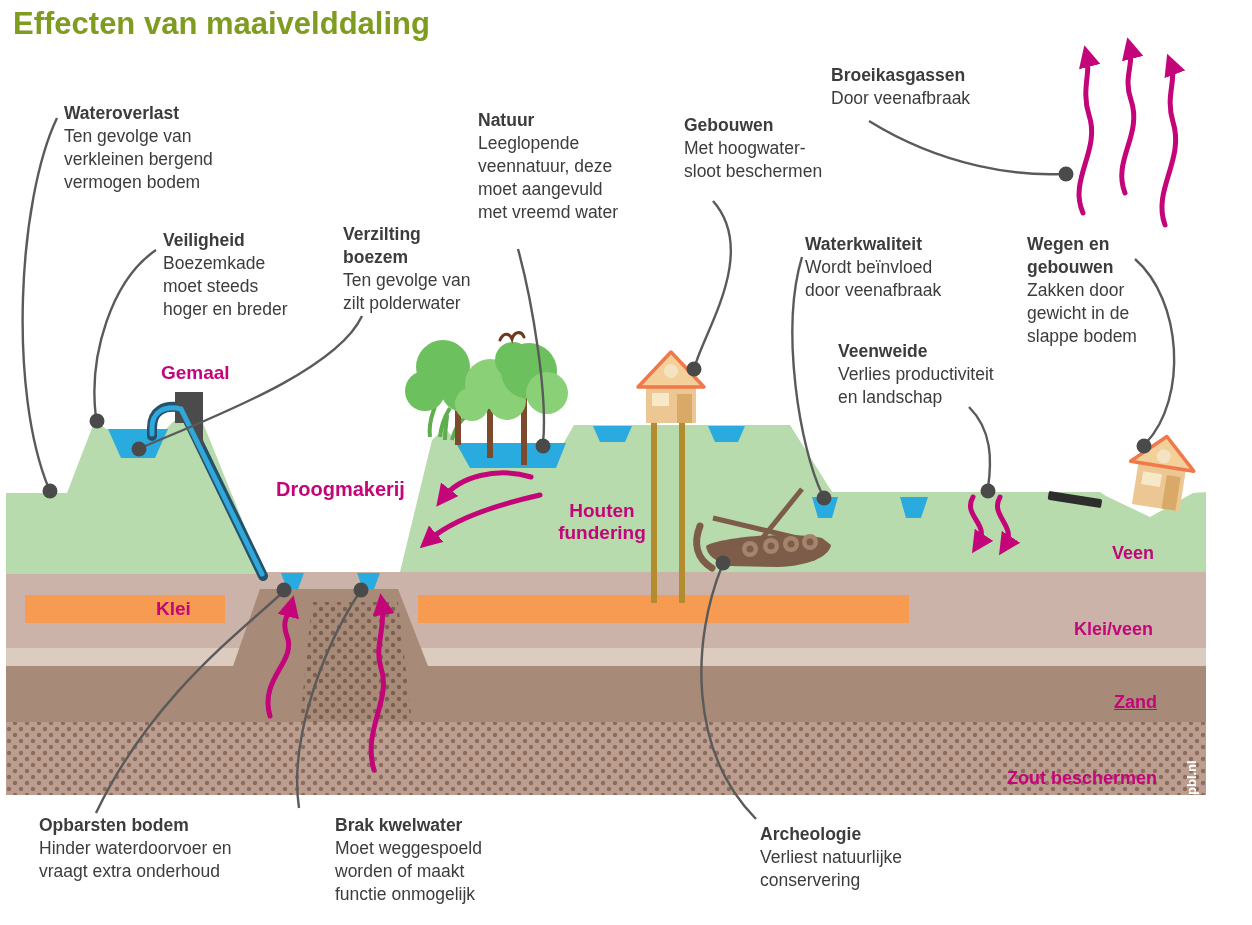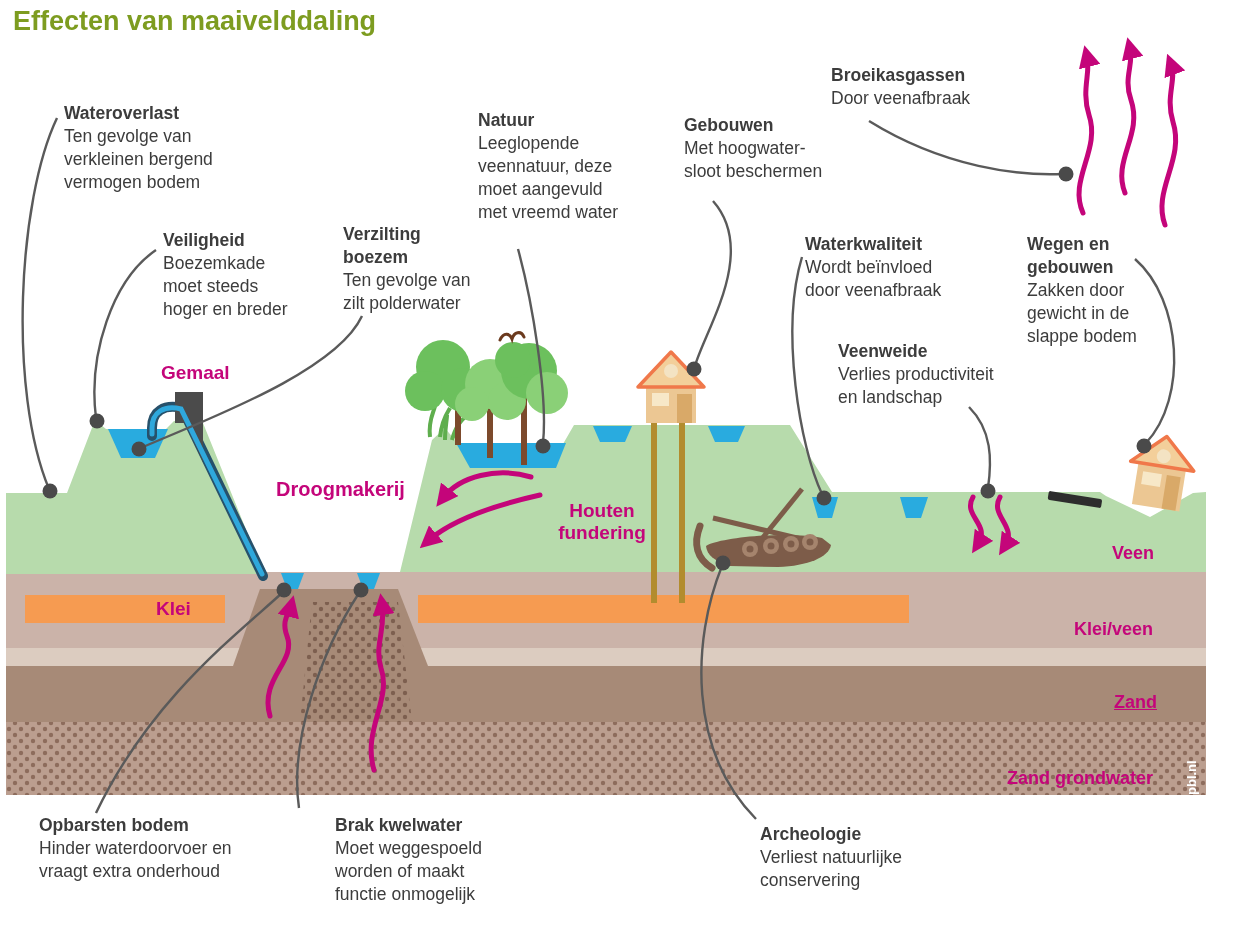--- a/index.html
+++ b/index.html
@@ -1,19 +1,19 @@
 <!DOCTYPE html>
 <html><head>
 <meta charset="utf-8">
 <style>
   html,body{margin:0;padding:0;background:#fff;}
   #stage{position:relative;width:1252px;height:925px;background:#ffffff;overflow:hidden;
          font-family:"Liberation Sans",sans-serif;}
   #stage svg{position:absolute;left:0;top:0;}
-  .title{position:absolute;left:13px;top:6px;font-size:27px;font-weight:bold;color:#7d9c20;
+  .title{position:absolute;left:13px;top:6px;font-size:31px;font-weight:bold;color:#7d9c20;
          letter-spacing:0px;white-space:nowrap;}
   .co{position:absolute;font-size:17.5px;line-height:23px;color:#3c3c3c;white-space:nowrap;}
   .co .t{font-weight:bold;}
   .ml{position:absolute;font-size:19px;font-weight:bold;color:#c4057a;white-space:nowrap;}
   .ml.small{font-size:18px;}
   .center{text-align:center;}
   .brand{position:absolute;font-size:13px;font-weight:bold;color:#ffffff;
          transform:rotate(-90deg);transform-origin:left top;white-space:nowrap;}
 </style>
 </head>
@@ -259,17 +259,17 @@
 <div class="ml" style="left:276px;top:478px;font-size:20px;">Droogmakerij</div>
 <div class="ml center" style="left:548px;top:500px;width:108px;">
   <div>Houten</div>
   <div>fundering</div>
 </div>
 <div class="ml" style="left:156px;top:598px;">Klei</div>
 
 <div class="ml small" style="left:1112px;top:543px;">Veen</div>
 <div class="ml small" style="left:1074px;top:619px;">Klei/veen</div>
 <div class="ml small" style="left:1114px;top:692px;text-decoration:underline;">Zand</div>
-<div class="ml small" style="left:1007px;top:768px;">Zand grondwater</div>
+<div class="ml small" style="left:1007px;top:768px;">Zout beschermen</div>
 
 <div class="brand" style="left:1184px;top:795px;">pbl.nl</div>
 
 </div>
 
 </body></html>

